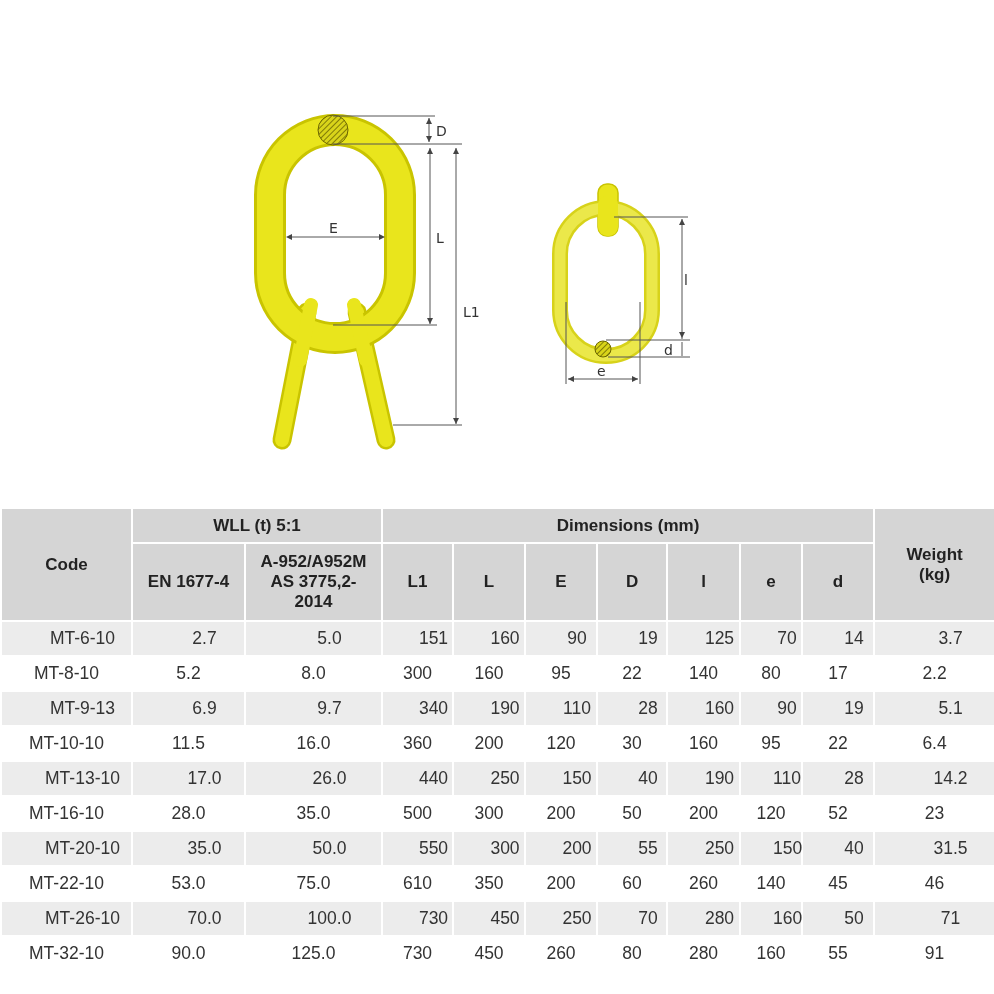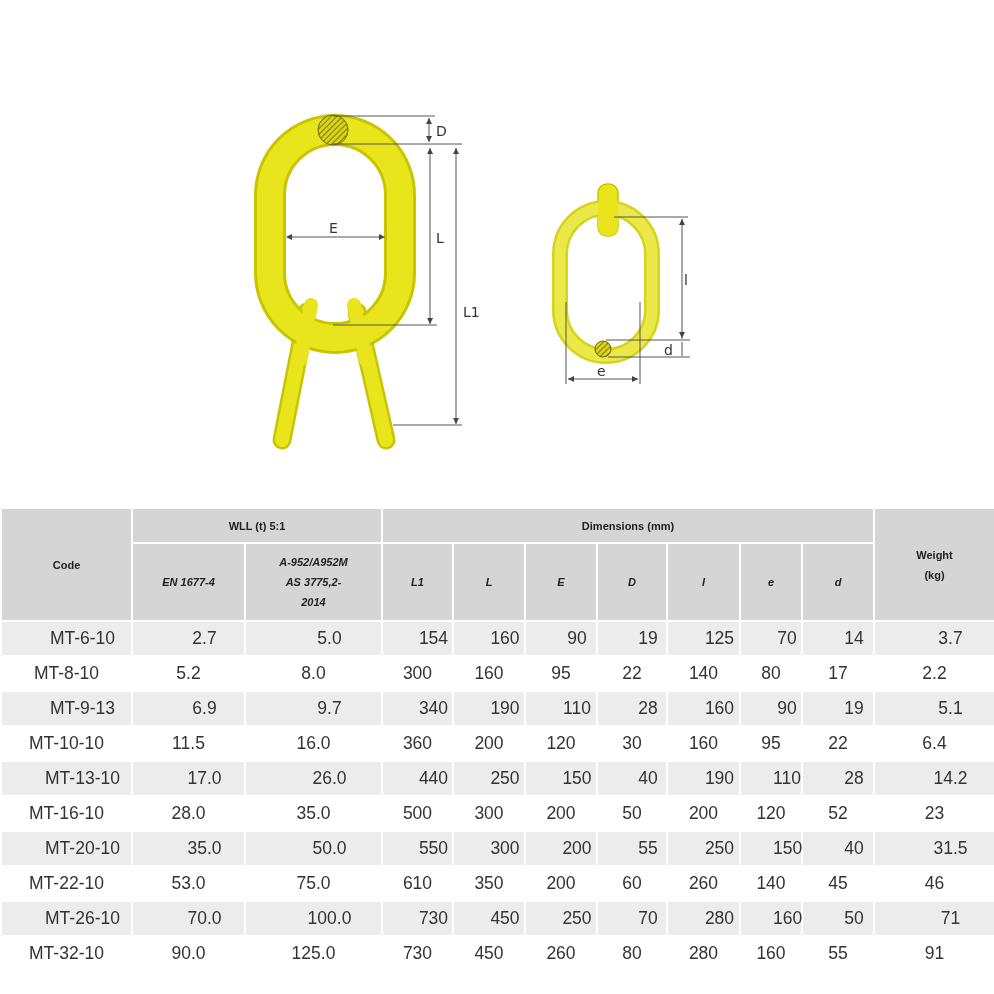--- a/index.html
+++ b/index.html
@@ -5,26 +5,26 @@
   html, body { margin:0; padding:0; background:#ffffff; }
   body { width:994px; height:994px; position:relative; overflow:hidden;
          font-family:"Liberation Sans", sans-serif; color:#2b2b2b; }
   .figure { position:absolute; left:0; top:0; width:994px; height:500px; }
   .figure svg { position:absolute; left:0; top:0; }
   .dimlabel { font-family:"DejaVu Sans", sans-serif; font-size:14px; fill:#333; }
   table.spec { position:absolute; left:0; top:507px; width:994px;
                border-collapse:collapse; table-layout:fixed; }
   table.spec th, table.spec td { border:2px solid #ffffff; text-align:center;
                padding:0; }
-  table.spec th { background:#d5d5d5; font-weight:bold; font-size:11px; color:#222; line-height:20px; }
+  table.spec th { background:#d5d5d5; font-weight:bold; font-size:17px; color:#222; line-height:20px; }
   table.spec td { font-size:17.5px; color:#333; height:33px; }
   table.spec tr.odd td { background:#ececec;padding-left:32px; }
   table.spec tr.even td { background:#ffffff;margin-left:42px; }
   .hrow1 th { height:33px; }
-  .hrow2 th { height:76px;font-style:italic; }
+  .hrow2 th { height:76px; }
 </style>
 </head>
 <body>
 
 <div class="figure">
   <svg width="994" height="500" viewBox="0 0 994 500">
     <defs>
       <pattern id="hatch" width="4" height="4" patternUnits="userSpaceOnUse" patternTransform="rotate(45)">
         <rect width="4" height="4" fill="#d9d41a"></rect>
         <line x1="0" y1="0" x2="0" y2="4" stroke="#5a5400" stroke-width="1.4"></line>
@@ -140,21 +140,21 @@
       <th>l</th>
       <th>e</th>
       <th>d</th>
     </tr>
   </thead>
   <tbody id="tbody">
       <tr class="odd">
         <td>MT-6-10</td>
         <td>2.7</td>
         <td>5.0</td>
-        <td>154</td>
+        <td>151</td>
         <td>160</td>
         <td>90</td>
         <td>19</td>
         <td>125</td>
         <td>70</td>
         <td>14</td>
         <td>3.7</td>
       </tr>
       <tr class="even">
         <td>MT-8-10</td>

